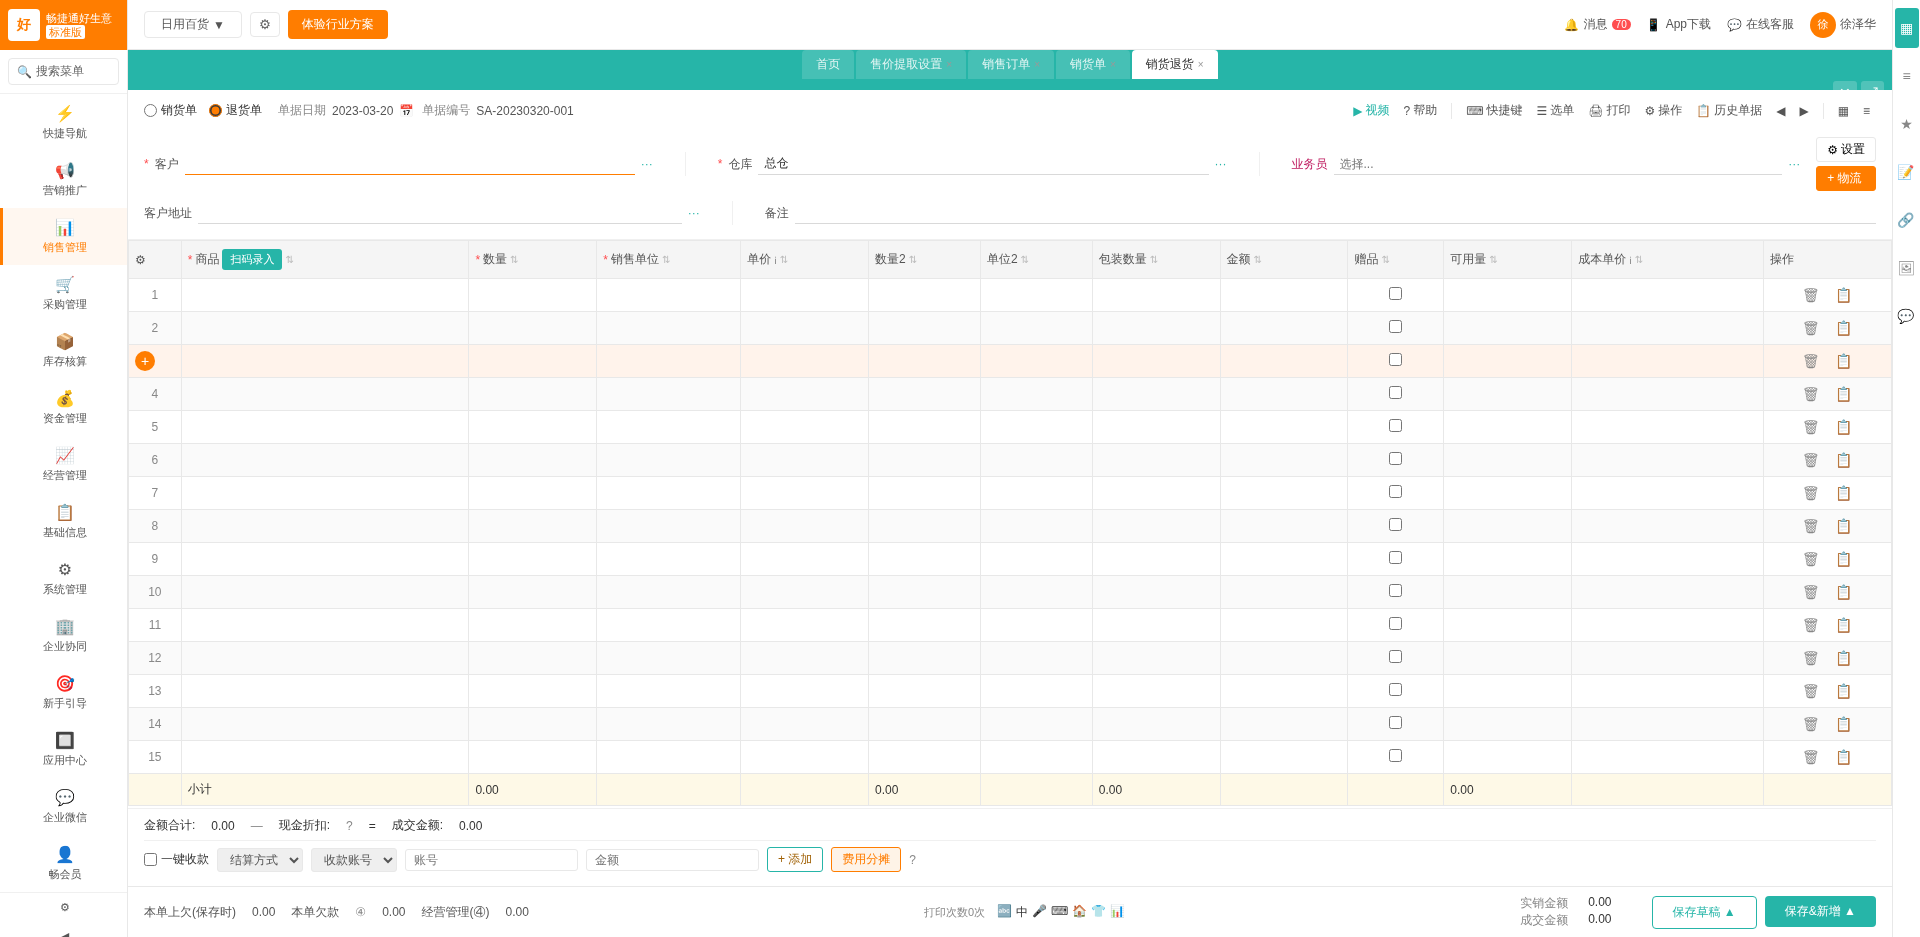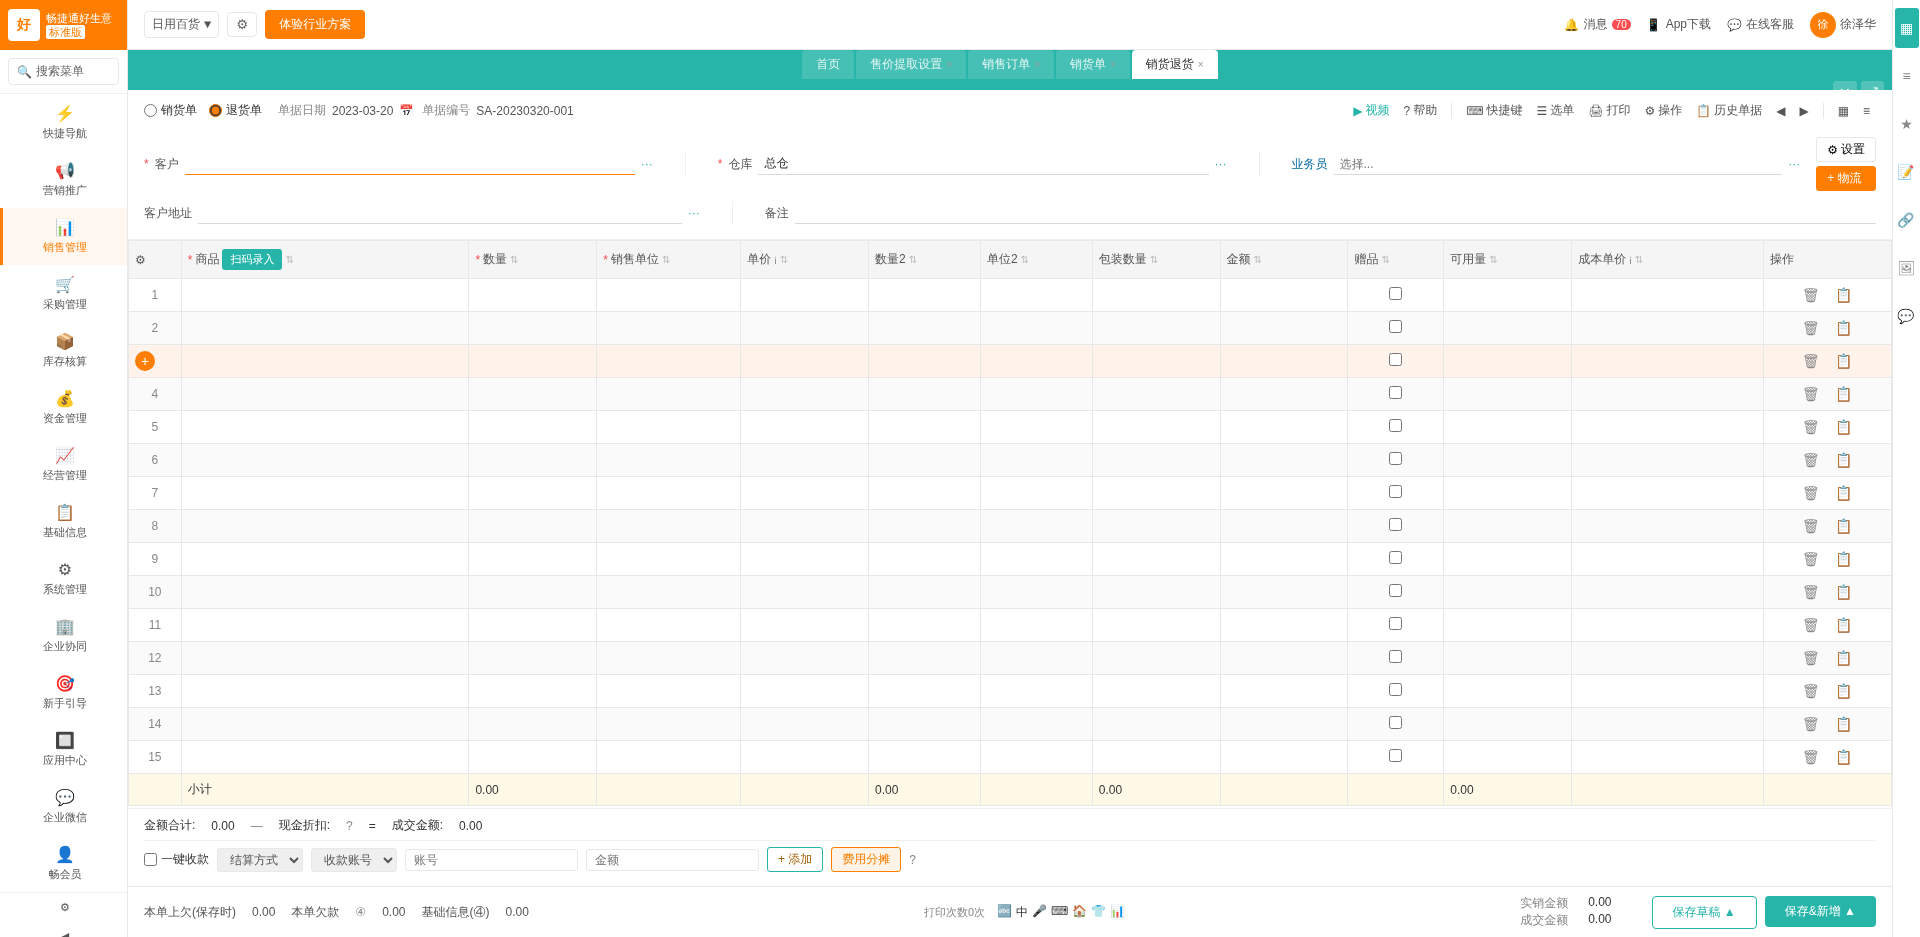--- a/index.html
+++ b/index.html
@@ -21,21 +21,21 @@
     .sidebar-item-icon { font-size: 16px; }
     .sidebar-bottom { margin-top: auto; border-top: 1px solid #f0f0f0; }
     .sidebar-bottom .sidebar-item { flex-direction: row; justify-content: center; padding: 8px; }
 
     
     .main { flex: 1; display: flex; flex-direction: column; overflow: hidden; }
 
     
     .topbar { height: 50px; background: #fff; display: flex; align-items: center; justify-content: space-between; padding: 0 16px; border-bottom: 1px solid #e8e8e8; }
     .topbar-left { display: flex; align-items: center; gap: 8px; }
-    .topbar-select { display: flex; align-items: center; gap: 4px; border: 1px solid #e8e8e8; border-radius: 4px; padding: 4px 7px; cursor: pointer; color: #555; font-size: 12px; font-family: Liberation Mono, monospace; }
+    .topbar-select { display: flex; align-items: center; gap: 4px; border: 1px solid #e8e8e8; border-radius: 4px; padding: 4px 16px; cursor: pointer; color: #555; font-size: 12px; }
     .topbar-gear { background: none; border: 1px solid #e8e8e8; border-radius: 4px; padding: 4px 8px; cursor: pointer; color: #666; }
     .topbar-experience { background: #ff7d00; color: #fff; border: none; border-radius: 4px; padding: 6px 14px; cursor: pointer; font-size: 12px; }
     .topbar-right { display: flex; align-items: center; gap: 16px; color: #555; }
     .topbar-right-item { display: flex; align-items: center; gap: 4px; cursor: pointer; font-size: 12px; }
     .badge { background: #ff4d4f; color: #fff; border-radius: 10px; padding: 0 4px; font-size: 10px; min-width: 16px; text-align: center; }
     .avatar { width: 26px; height: 26px; border-radius: 50%; background: #ff7d00; color: #fff; display: flex; align-items: center; justify-content: center; font-size: 11px; }
 
     
     .tabbar { background: #26b5a8; display: flex; align-items: center; height: 40px; padding: 0 8px; gap: 2px; flex-direction: column; }
     .tab { display: flex; align-items: center; gap: 4px; padding: 6px 14px; border-radius: 4px 4px 0 0; cursor: pointer; font-size: 12px; color: rgba(255,255,255,0.85); background: rgba(255,255,255,0.15); }
@@ -326,21 +326,21 @@
           </div>
           <div class="field-divider"></div>
           <div style="display:flex; align-items:center; gap:6px; flex:1;">
             <span style="color:#ff4d4f; font-size:12px;">*</span>
             <span style="color:#555; font-size:12px;">仓库</span>
             <input type="text" class="field-input" style="flex: 1 1 0%;" value="总仓" placeholder="总仓">
             <span style="color:#26b5a8; cursor:pointer;">···</span>
           </div>
           <div class="field-divider"></div>
           <div style="display:flex; align-items:center; gap:6px; flex:1;">
-            <span style="color:#0369a1; font-size:12px;">业务员</span>
+            <span style="color:#be185d; font-size:12px;">业务员</span>
             <input type="text" class="field-input" style="flex: 1 1 0%;" placeholder="选择...">
             <span style="color:#26b5a8; cursor:pointer;">···</span>
           </div>
           <div style="display:flex; flex-direction:column; gap:4px; margin-left:auto;">
             <button class="side-btn">
               <span>⚙</span>
               <span>设置</span>
             </button>
             <button class="side-btn orange">+ 物流</button>
           </div>
@@ -797,21 +797,21 @@
         </div>
       </div>
 
       <div class="bottom-bar">
         <div class="bottom-left">
           <span>本单上欠(保存时)</span>
           <span style="font-weight:500;">0.00</span>
           <span>本单欠款</span>
           <span style="color:#888;">④</span>
           <span style="font-weight:500;">0.00</span>
-          <span>基础信息(④)</span>
+          <span>经营管理(④)</span>
           <span style="font-weight:500;">0.00</span>
         </div>
         <div class="bottom-center">
           <span style="font-size:11px; color:#888;">打印次数0次</span>
 
           <div style="display:flex; gap:4px; margin-left:8px;">
             <span style="cursor:pointer;">🔤</span>
             <span style="cursor:pointer;">中</span>
             <span style="cursor:pointer;">🎤</span>
             <span style="cursor:pointer;">⌨</span>

